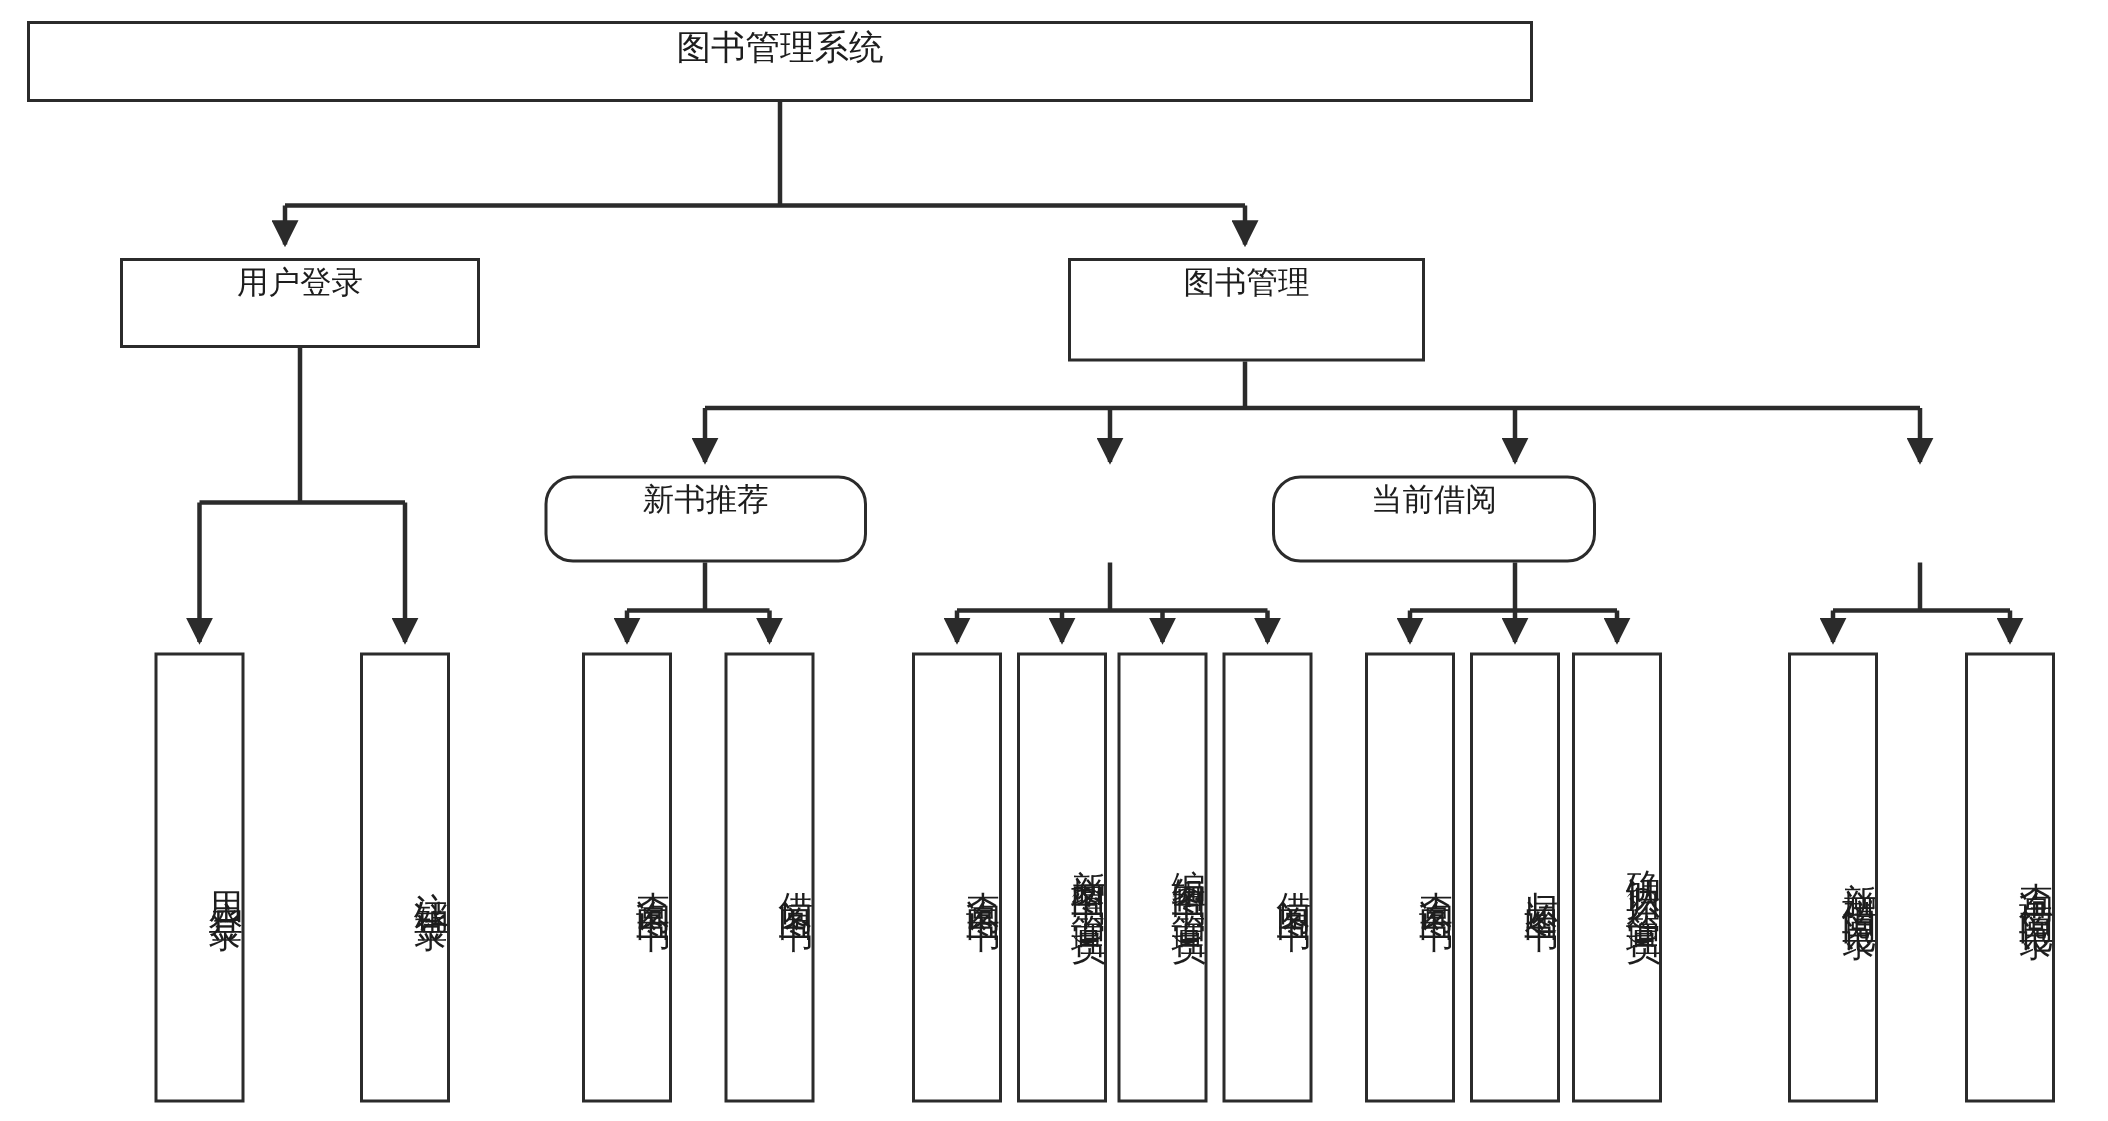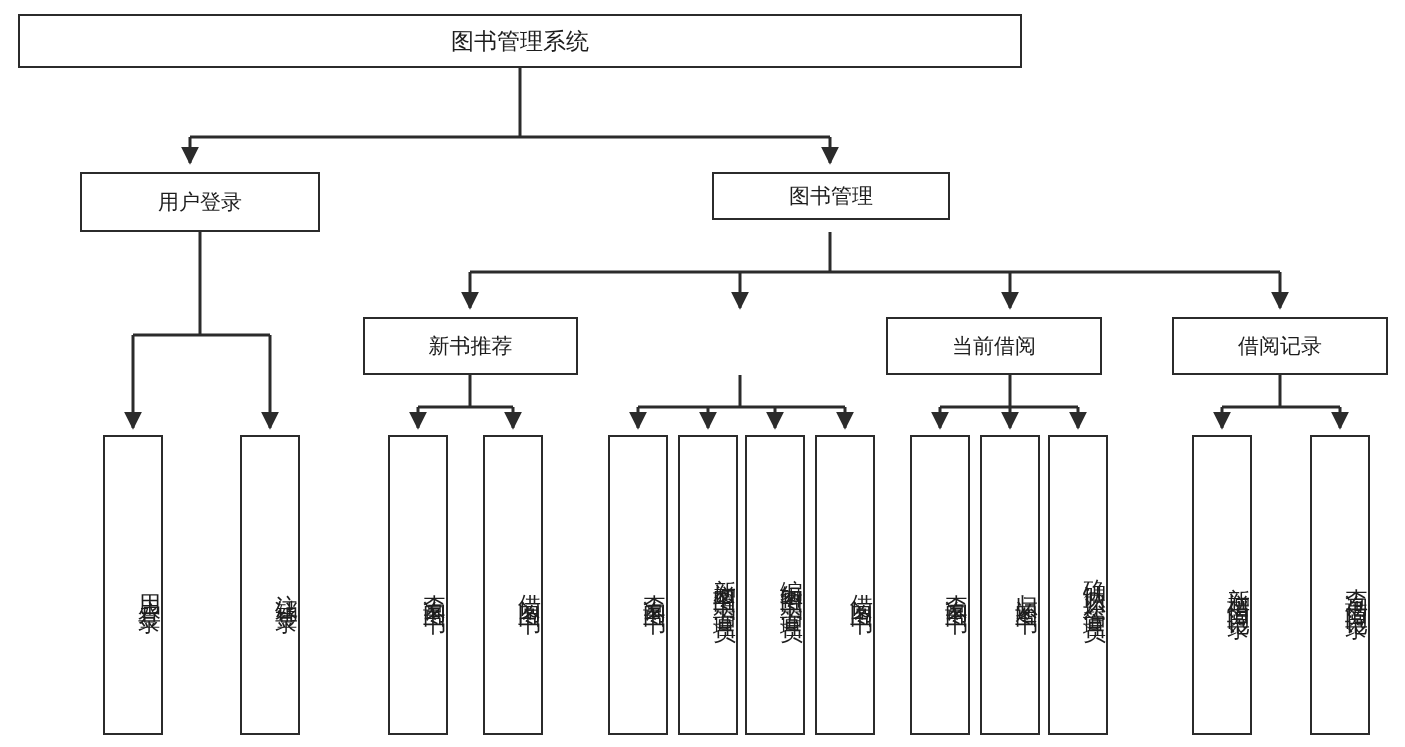--- a/index.html
+++ b/index.html
@@ -7,27 +7,27 @@
     font-family:"DejaVu Sans","Liberation Sans",sans-serif;
     width:1405px;height:747px;overflow:hidden;position:relative;
   }
   #canvas{position:absolute;left:0;top:0;width:1405px;height:747px;}
   .node{
     position:absolute;
     box-sizing:border-box;
     background:#ffffff;
     border:2.5px solid #2b2b2b;
     display:flex;
-    align-items:center;
+    align-items:flex-start;
     justify-content:center;
     color:#1d1d1d;
   }
   .node.root{font-size:23px;}
   .node.lvl2{font-size:21px;}
-  .node.lvl3{font-size:21px;}
+  .node.lvl3{font-size:21px;border-radius:19px;}
   .node.leaf{
     writing-mode:vertical-rl;
     text-orientation:upright;
     letter-spacing:6px;
     font-size:23px;
     align-items:flex-start;
     justify-content:center;
     padding-top:6px;
     line-height:1;
   }
@@ -102,32 +102,29 @@
     </g>
   </svg>
 
   <div class="node root" style="left:18px;top:14px;width:1004px;height:54px;">
     <span>图书管理系统</span>
   </div>
 
   <div class="node lvl2" style="left:80px;top:172px;width:240px;height:60px;">
     <span>用户登录</span>
   </div>
-  <div class="node lvl2" style="left:712px;top:172px;width:238px;height:48px;">
+  <div class="node lvl2" style="left:712px;top:172px;width:238px;height:69px;">
     <span>图书管理</span>
   </div>
 
   <div class="node lvl3" style="left:363px;top:317px;width:215px;height:58px;">
     <span>新书推荐</span>
   </div>
-  <div class="node lvl3" style="left:886px;top:317px;width:216px;height:58px;">
+  <div class="node lvl3" style="left:848px;top:317px;width:216px;height:58px;">
     <span>当前借阅</span>
-  </div>
-  <div class="node lvl3" style="left:1172px;top:317px;width:216px;height:58px;">
-    <span>借阅记录</span>
   </div>
 
   <div class="node leaf" style="left:103px;top:435px;width:60px;height:300px;">
     <span class="vtext">用户登录</span>
   </div>
   <div class="node leaf" style="left:240px;top:435px;width:60px;height:300px;">
     <span class="vtext">注销登录</span>
   </div>
 
   <div class="node leaf" style="left:388px;top:435px;width:60px;height:300px;">

